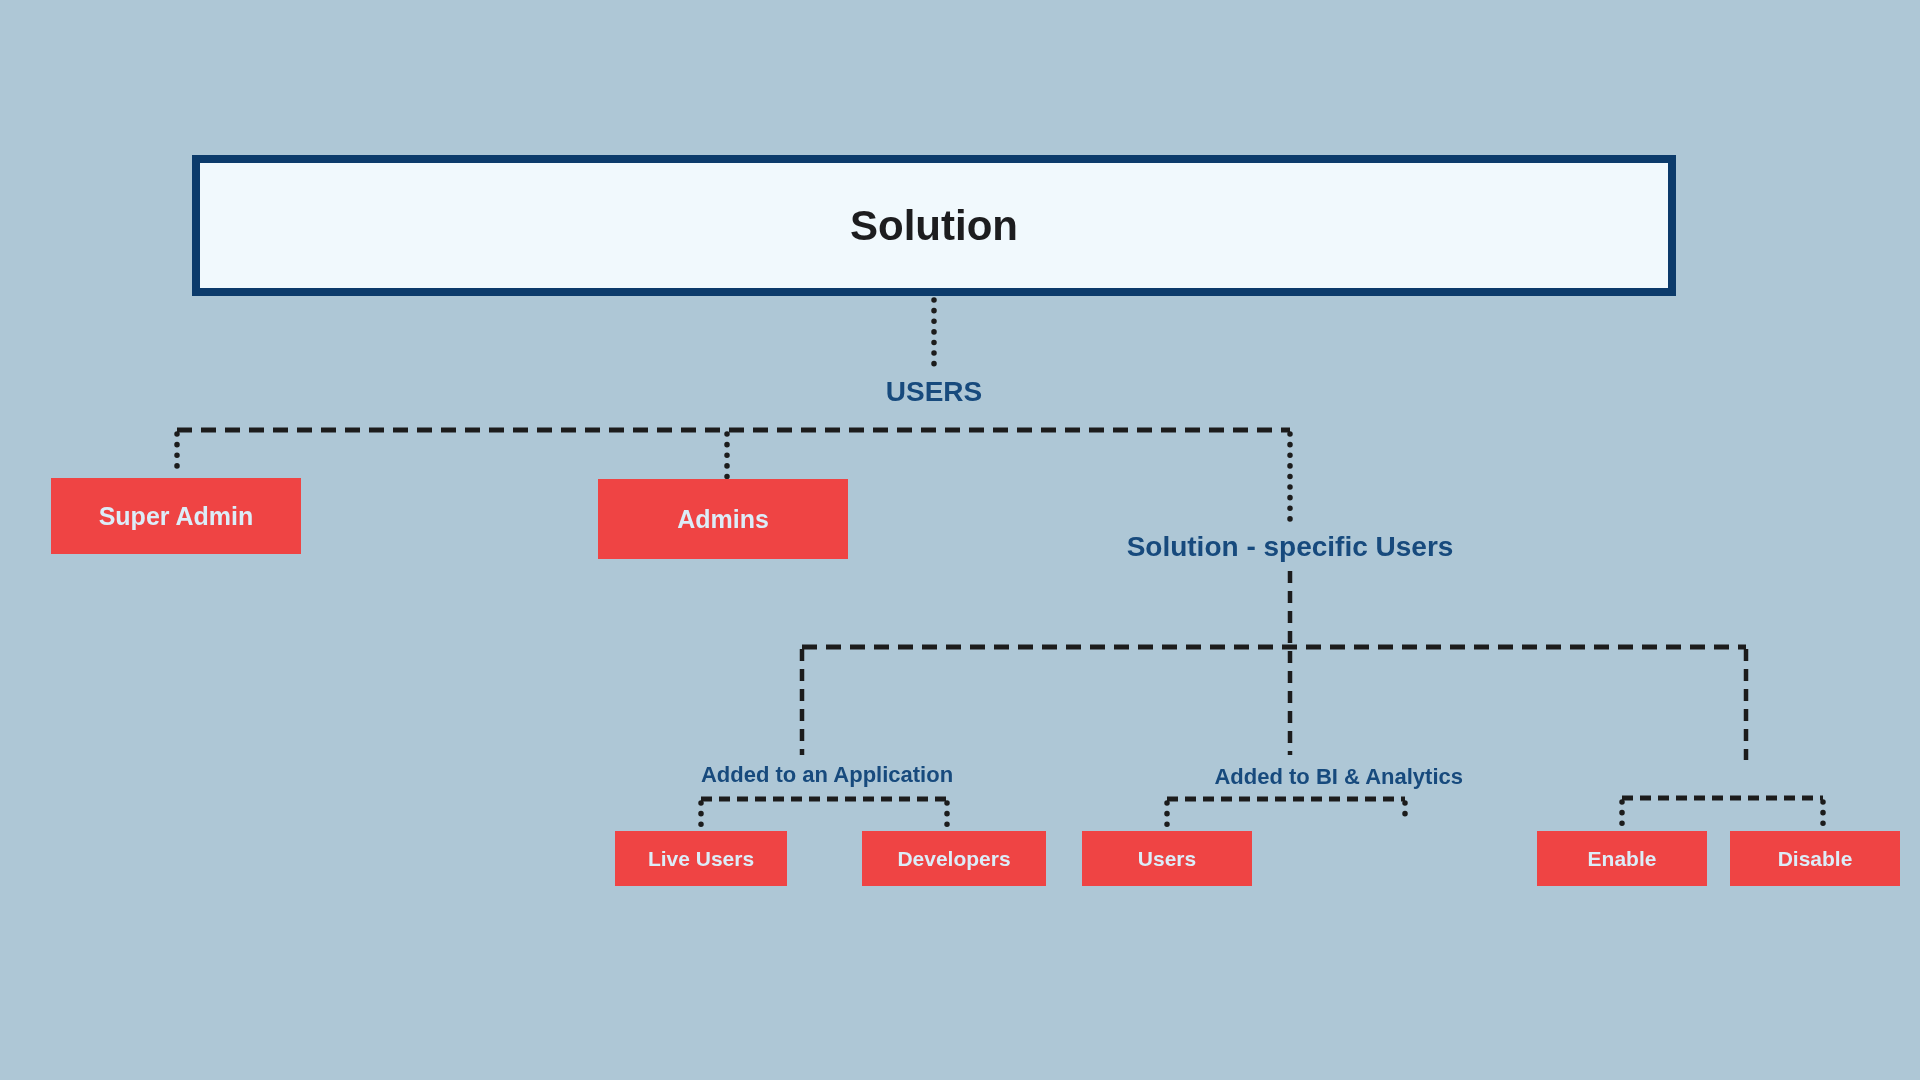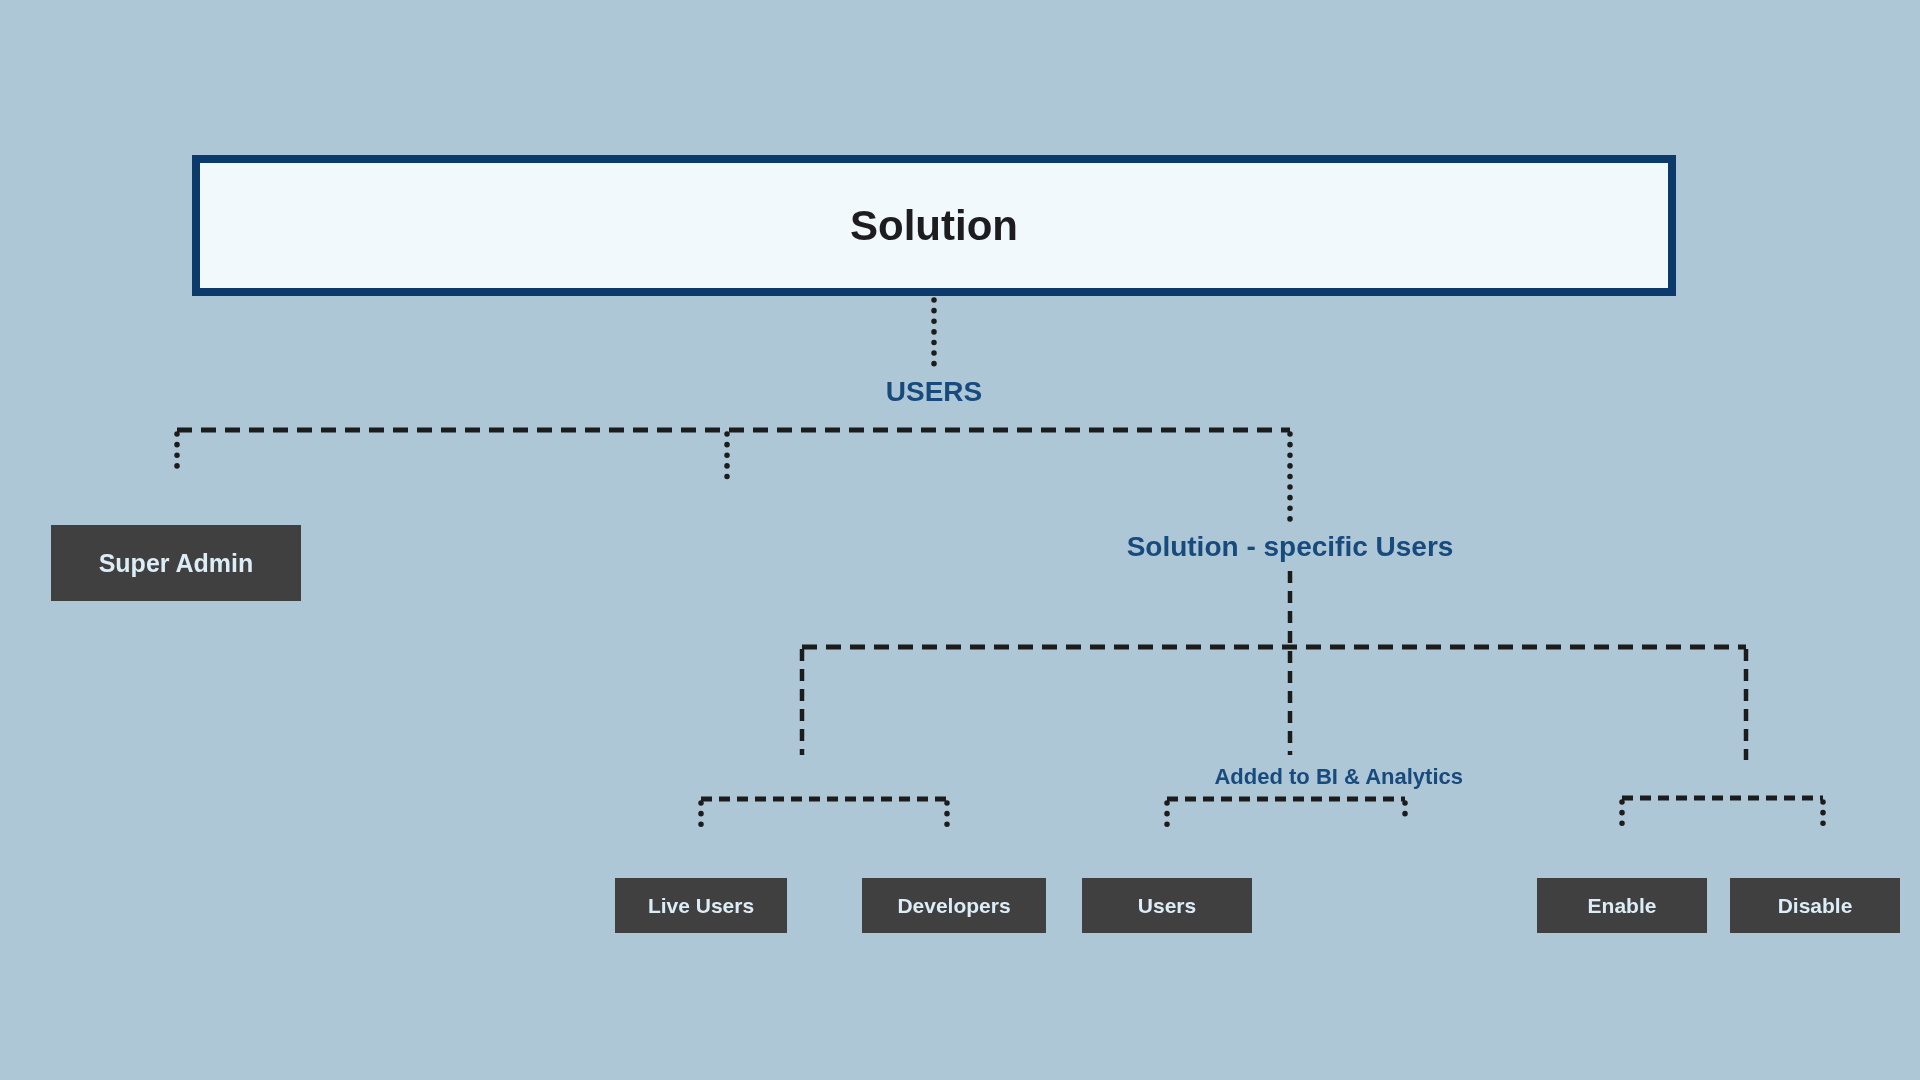--- a/index.html
+++ b/index.html
@@ -33,26 +33,25 @@
     width: 1484px; height: 141px;
     box-sizing: border-box;
     background: #f1f9fd;
     border: 8px solid #0c3b6b;
     color: #1d1d1f;
     font-size: 42px;
     display: flex; align-items: center; justify-content: center;
   }
   .node {
     position: absolute;
-    background: #404040;
+    background: #ef4444;
     color: #dcedf8;
     display: flex; align-items: center; justify-content: center;
     text-align: center;
     line-height: 1.2;
-    margin-top: 47px;
   }
   .node-lg { font-size: 25px; }
   .node-sm { font-size: 21px; }
   .lbl {
     position: absolute;
     color: #174a7d;
     text-align: center;
   }
   .lbl-lg { font-size: 28px; }
   .lbl-sm { font-size: 22px; }
@@ -103,22 +102,24 @@
     <path class="dash-sm" d="M1622 798 H1823"></path>
     <path class="dots" d="M1622 802 V827"></path>
     <path class="dots" d="M1823 802 V827"></path>
   </svg>
 
   <div class="creator-box">Solution</div>
 
   <div class="lbl lbl-lg" id="l-users">USERS</div>
 
   <div class="node node-lg" id="n-super">Super Admin</div>
+  <div class="node node-lg" id="n-admins">Admins</div>
   <div class="lbl lbl-lg" id="l-solution">Solution - specific Users</div>
 
+  <div class="lbl lbl-sm" id="l-group0">Added to an Application</div>
   <div class="lbl lbl-sm" id="l-group1">Added to BI &amp; Analytics</div>
 
   <div class="node node-sm" id="n-live">Live Users</div>
   <div class="node node-sm" id="n-dev">Developers</div>
   <div class="node node-sm" id="n-users">Users</div>
   <div class="node node-sm" id="n-disable">Disable</div>
   <div class="node node-sm" id="n-enable">Enable</div>
 
 </div>
 

